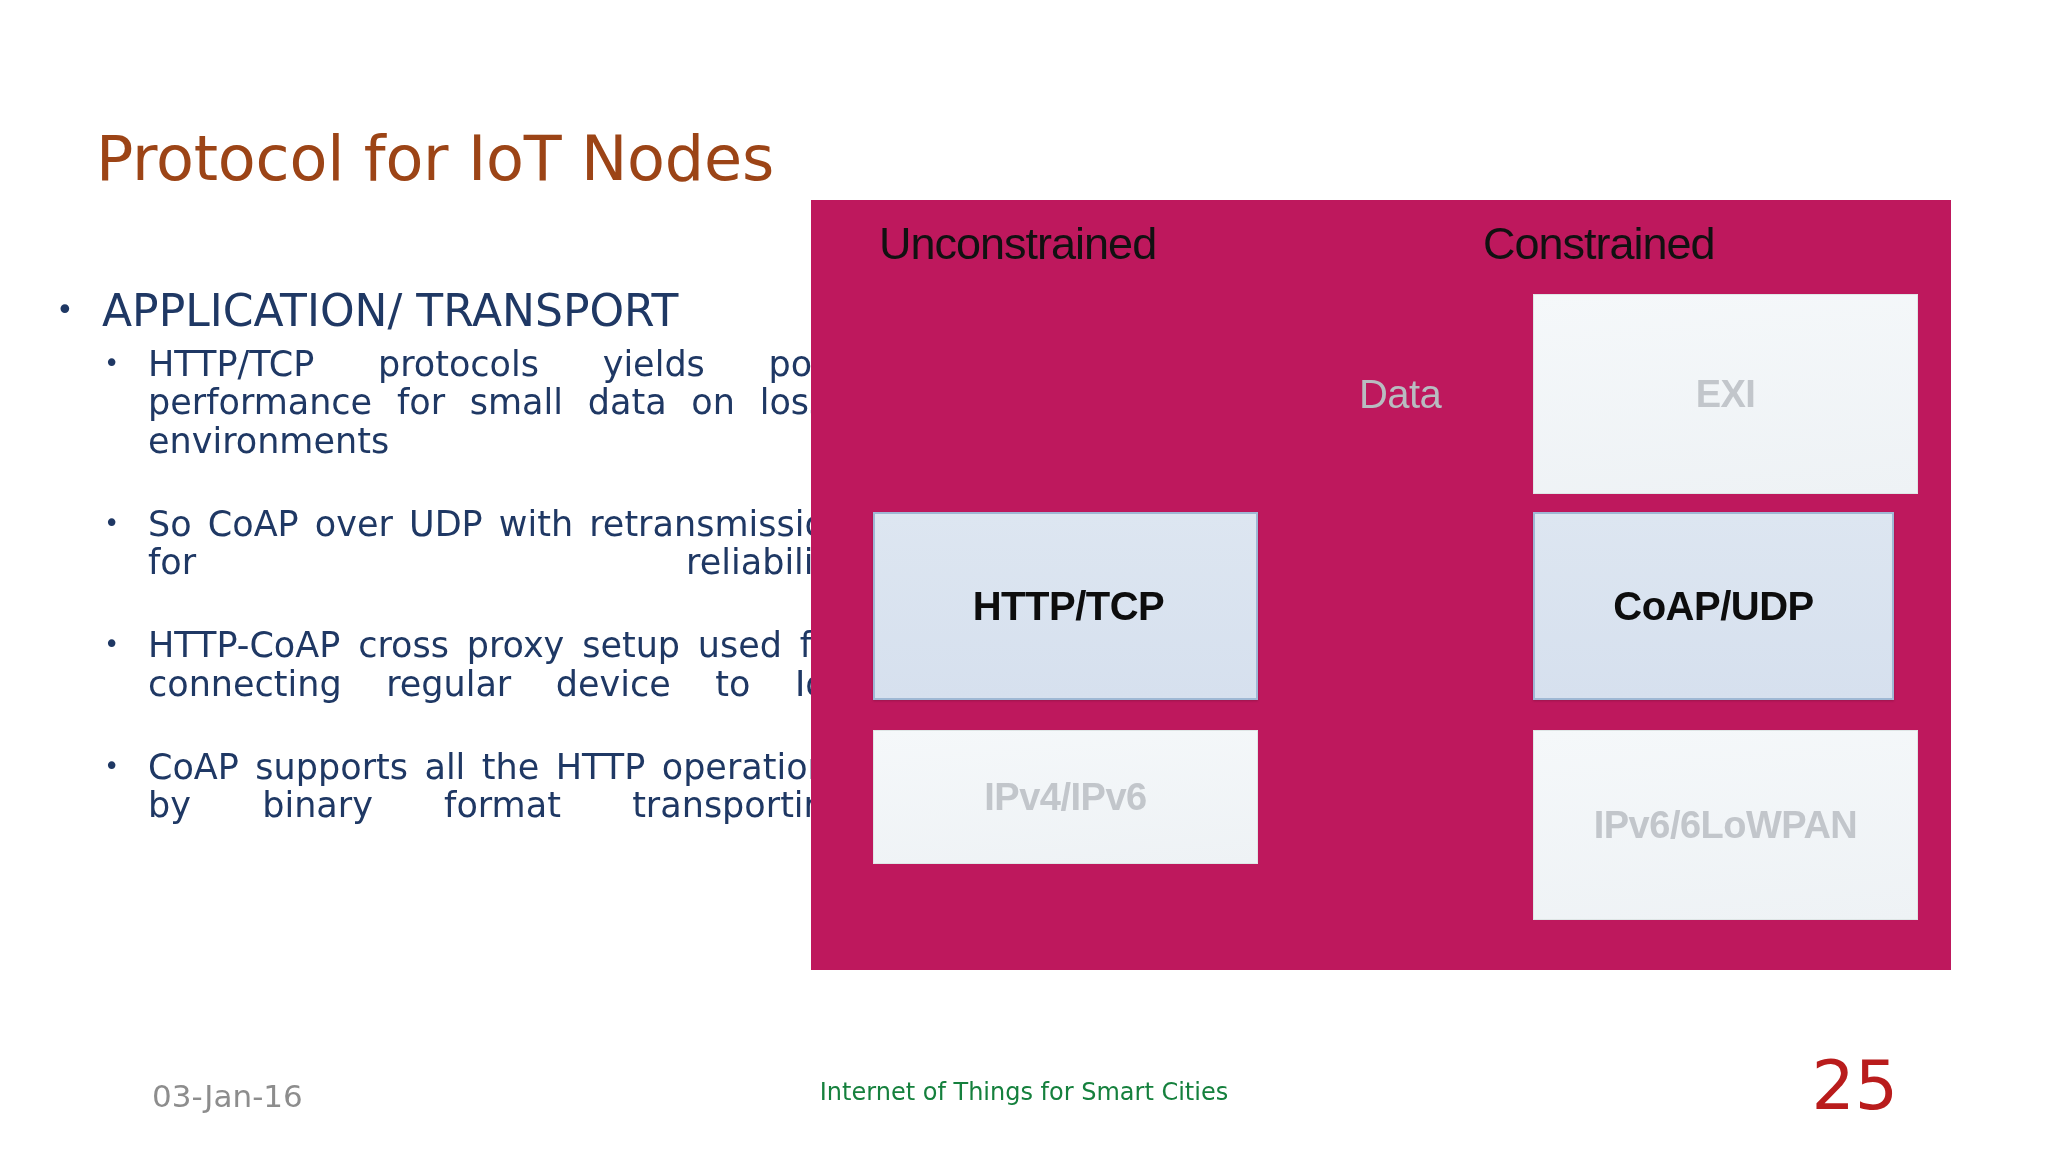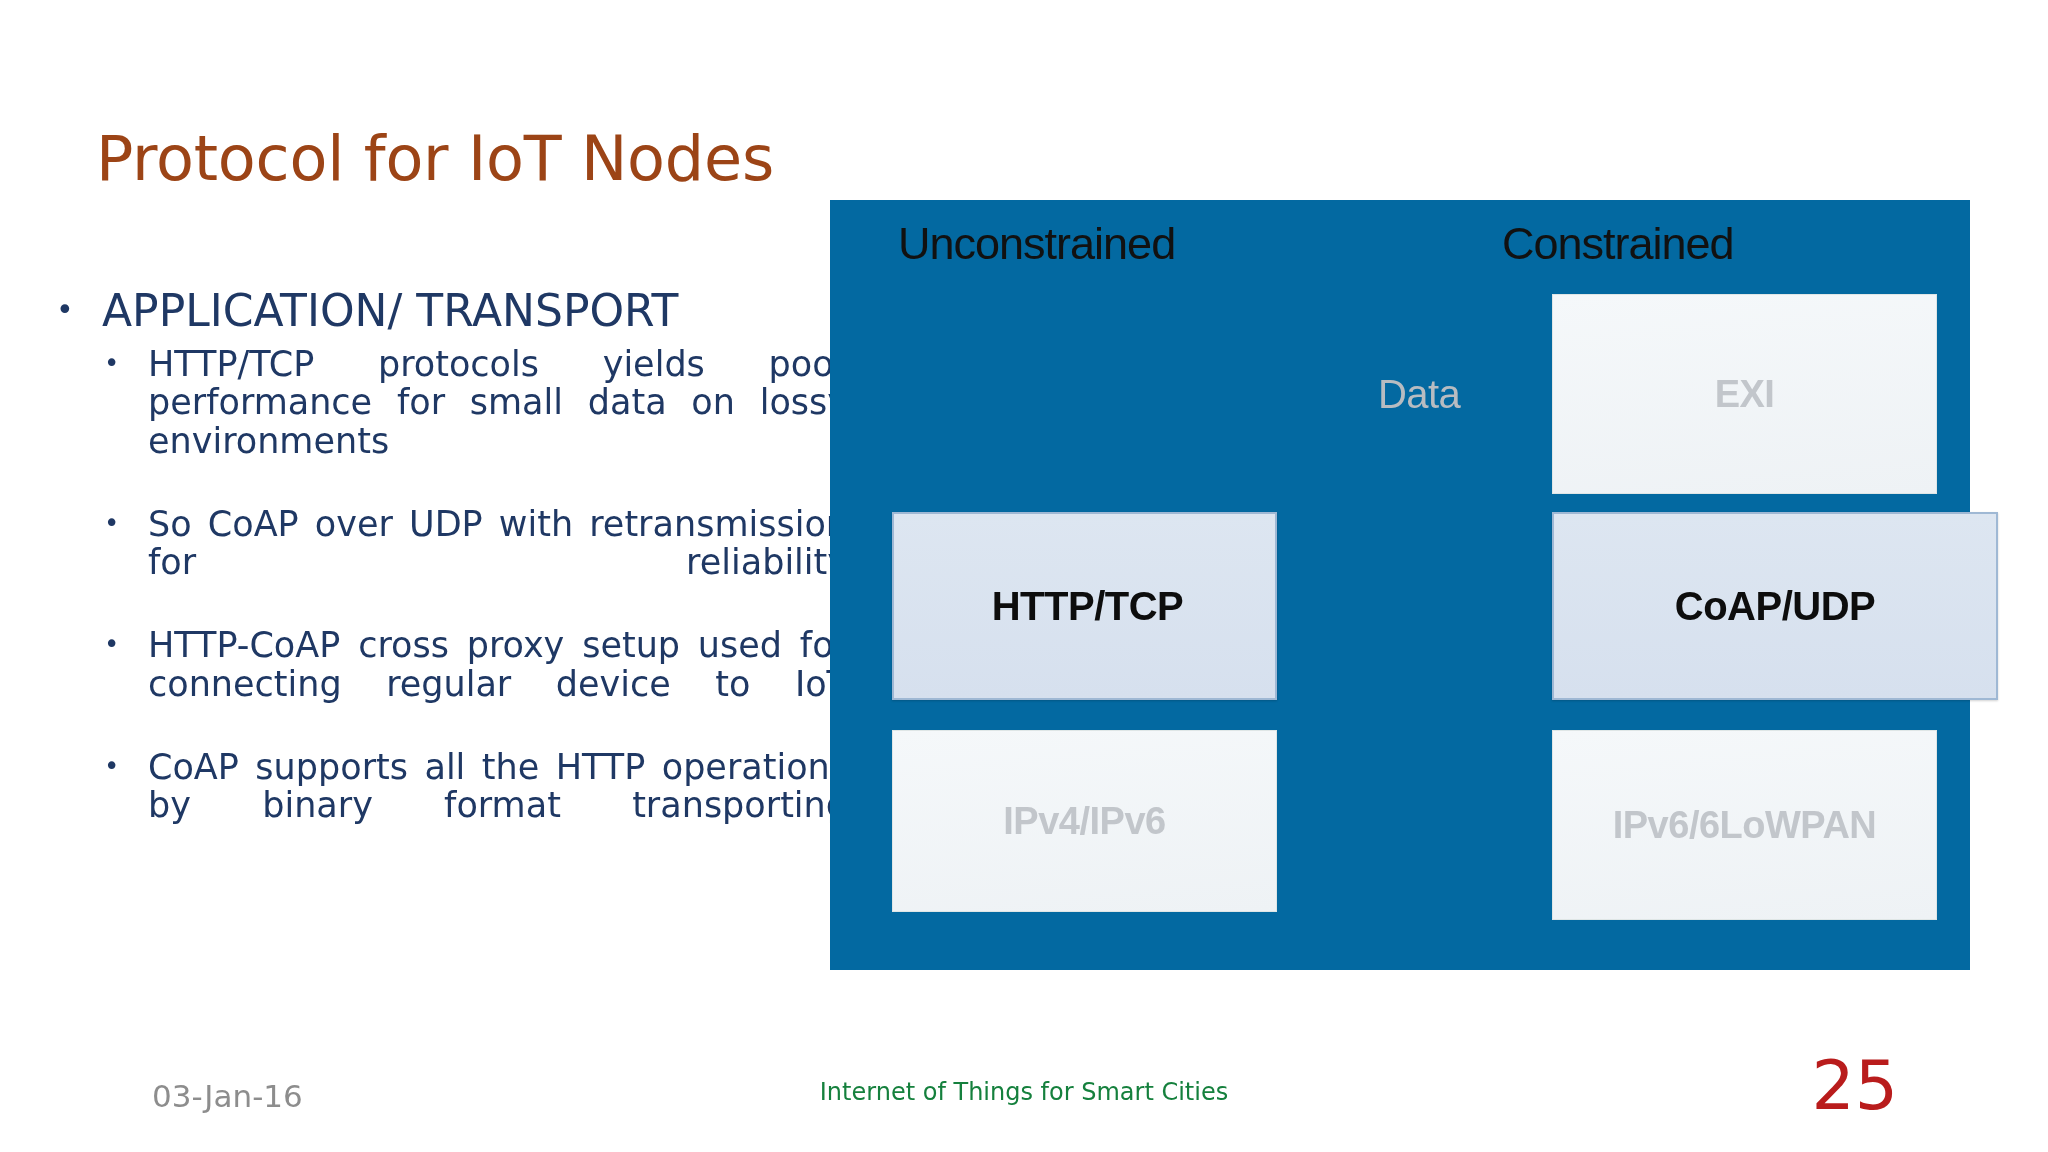--- a/index.html
+++ b/index.html
@@ -93,25 +93,25 @@
   }
   .lvl2 .txt::after {
     content: "";
     display: inline-block;
     width: 100%;
   }
 
   
   #diagram {
     position: absolute;
-    left: 830px;
+    left: 811px;
     top: 200px;
     width: 1140px;
     height: 770px;
-    background: #0369a1;
+    background: #be185d;
     z-index: 5;
   }
   #diagram .hdr {
     position: absolute;
     font-family: "Liberation Sans", sans-serif;
     font-size: 45px;
     color: #111111;
     white-space: nowrap;
     letter-spacing: -1px;
   }
@@ -141,22 +141,22 @@
     border: 2px solid #9fb8d4;
     color: #0d0d0d;
     font-size: 40px;
     box-shadow: 0 1px 2px rgba(0,0,0,0.18);
   }
 
   
   #box-html   { left: 62px;  top: 94px;  width: 385px; height: 200px; }
   #box-exi    { left: 722px; top: 94px;  width: 385px; height: 200px; }
   #box-http   { left: 62px;  top: 312px; width: 385px; height: 188px; padding-left: 6px; }
-  #box-coap   { left: 722px; top: 312px; width: 446px; height: 188px; text-align: center; }
-  #box-ipv4   { left: 62px;  top: 530px; width: 385px; height: 182px; }
+  #box-coap   { left: 722px; top: 312px; width: 361px; height: 188px; text-align: center; }
+  #box-ipv4   { left: 62px;  top: 530px; width: 385px; height: 134px; }
   #box-ipv6   { left: 722px; top: 530px; width: 385px; height: 190px; }
 
   .mid-label {
     position: absolute;
     text-align: center;
     font-family: "Liberation Sans", sans-serif;
     white-space: pre-line;
     letter-spacing: -0.6px;
   }
   #mid-data {

